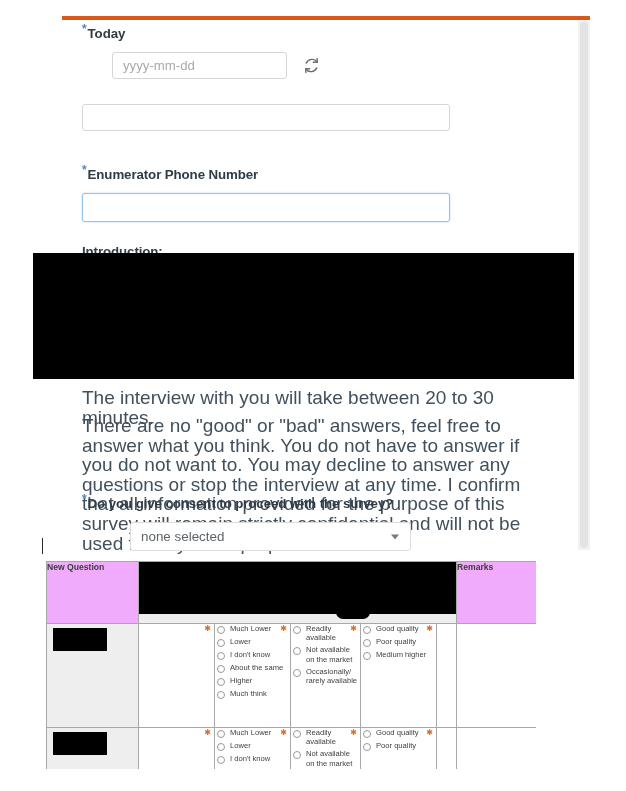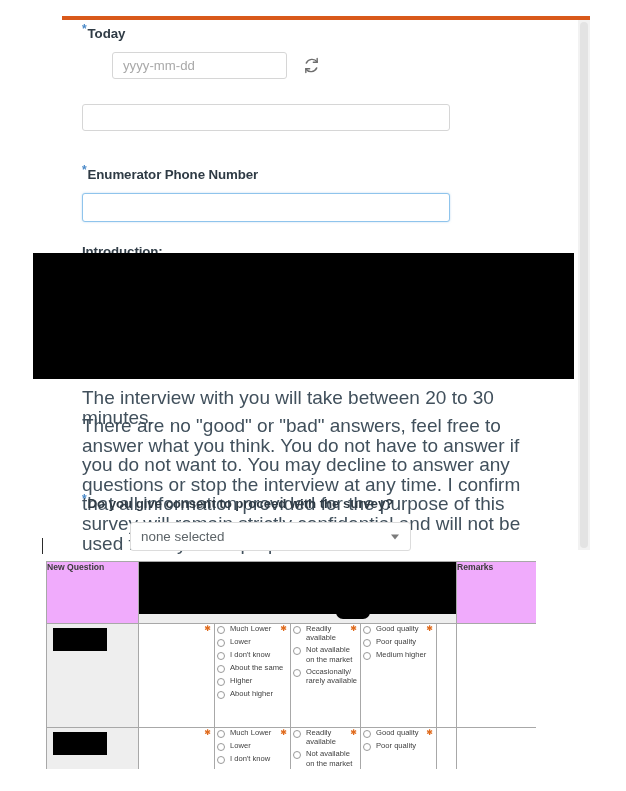--- a/index.html
+++ b/index.html
@@ -323,21 +323,21 @@
             <div class="opt-row">
               <span class="radio-dot"></span>
               <span class="opt-text">About the same</span>
             </div>
             <div class="opt-row">
               <span class="radio-dot"></span>
               <span class="opt-text">Higher</span>
             </div>
             <div class="opt-row">
               <span class="radio-dot"></span>
-              <span class="opt-text">About higher</span>
+              <span class="opt-text">Much think</span>
             </div>
           </td>
           <td class="cell-opts">
             <span class="cell-star">✱</span>
             <div class="opt-row">
               <span class="radio-dot"></span>
               <span class="opt-text">Readily available</span>
             </div>
             <div class="opt-row">
               <span class="radio-dot"></span>

